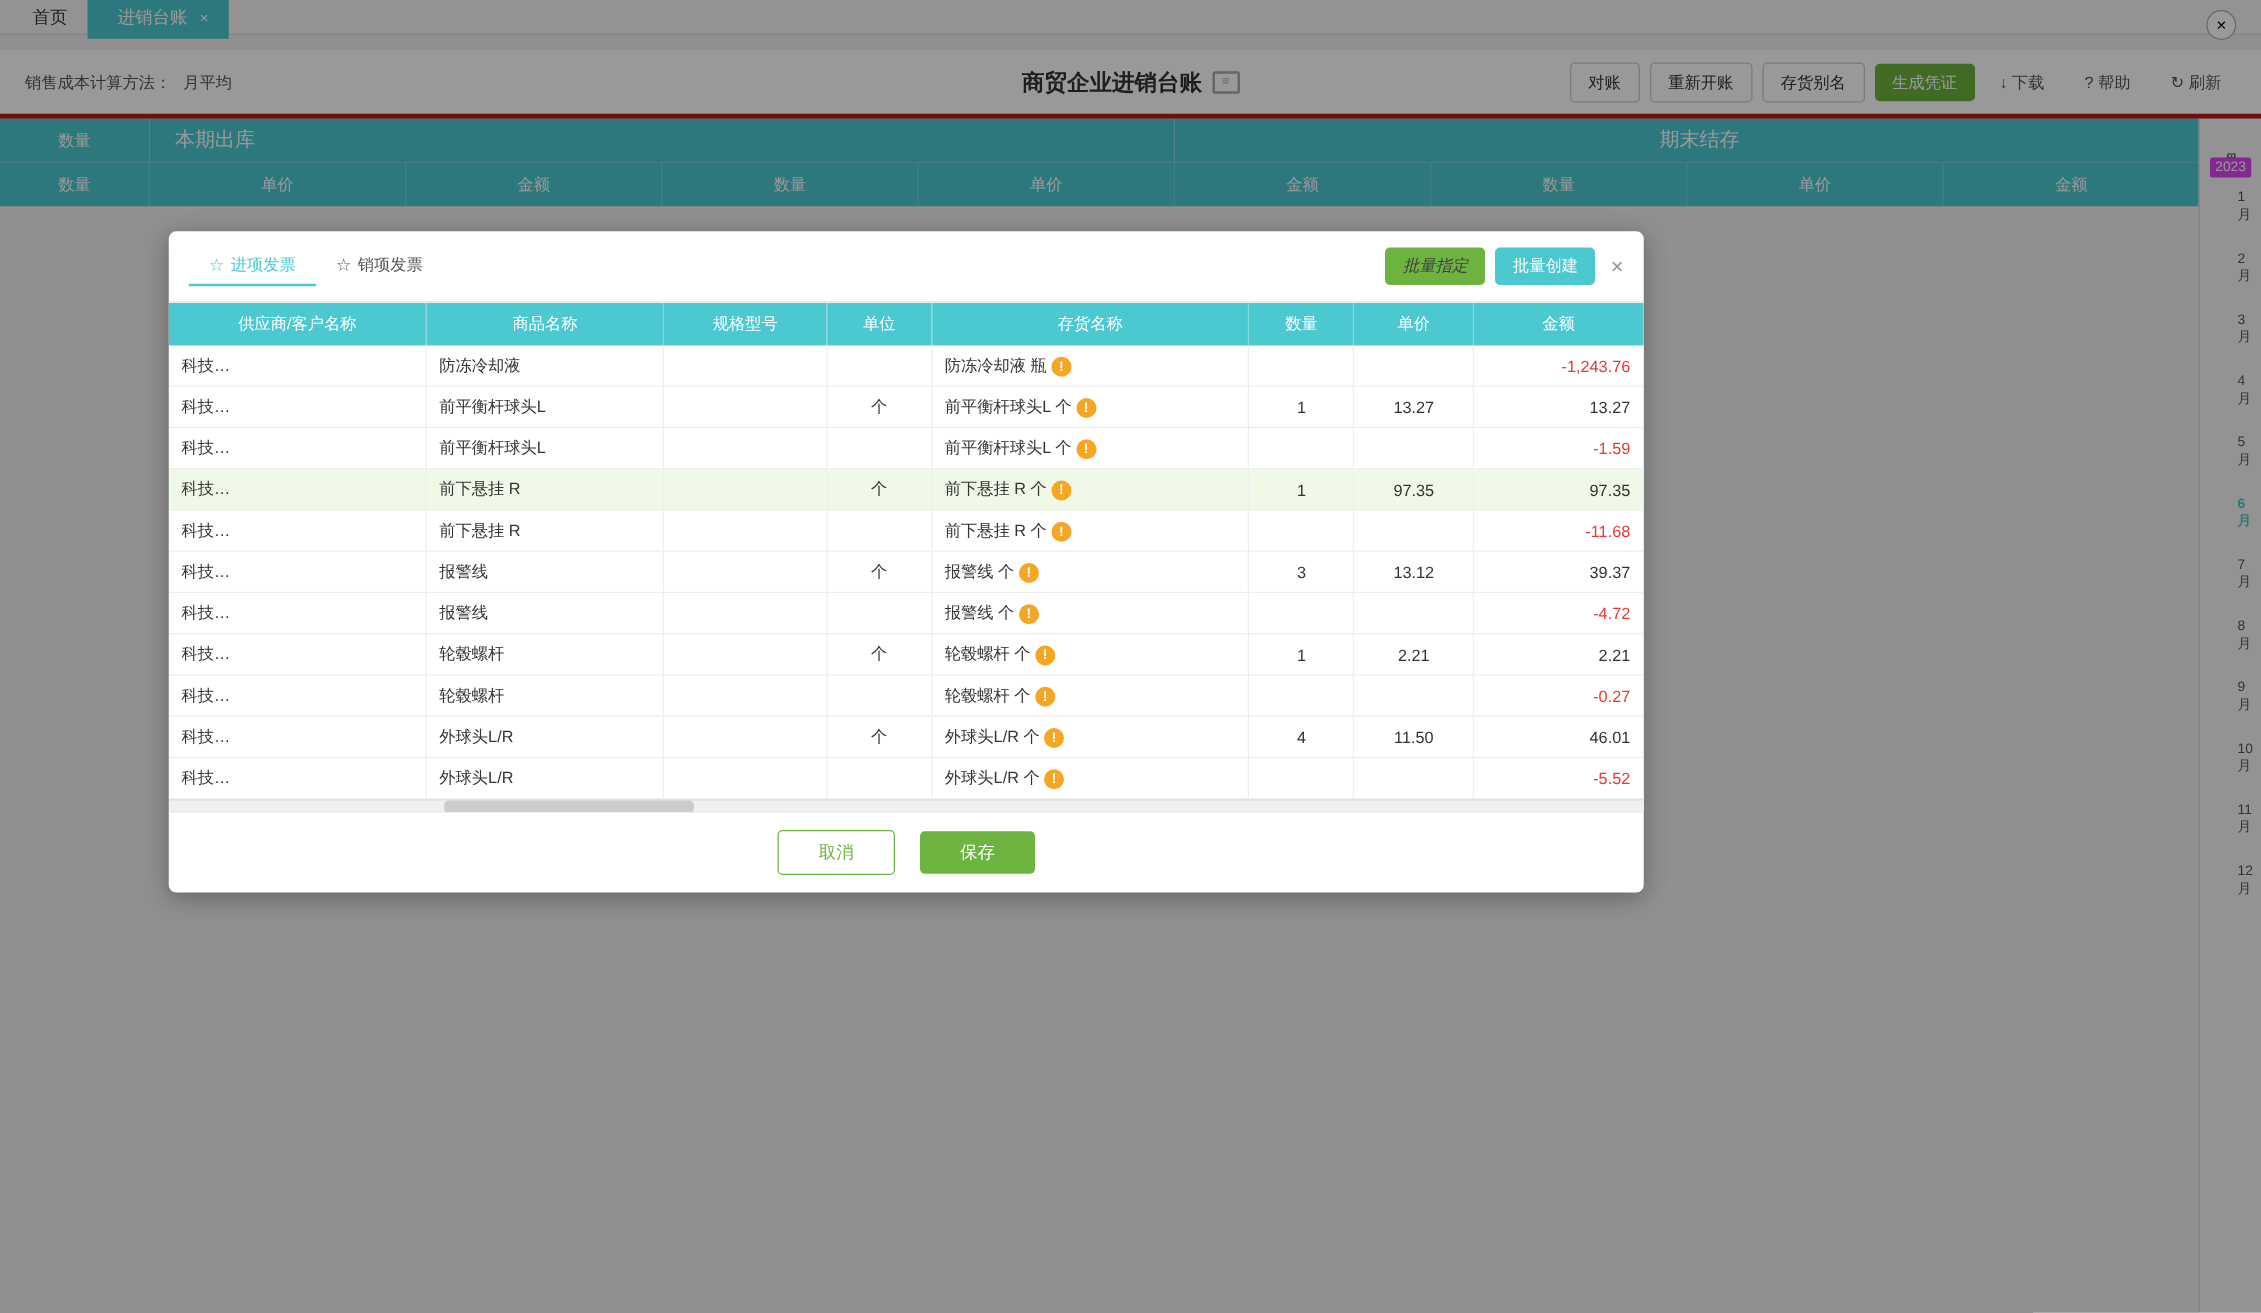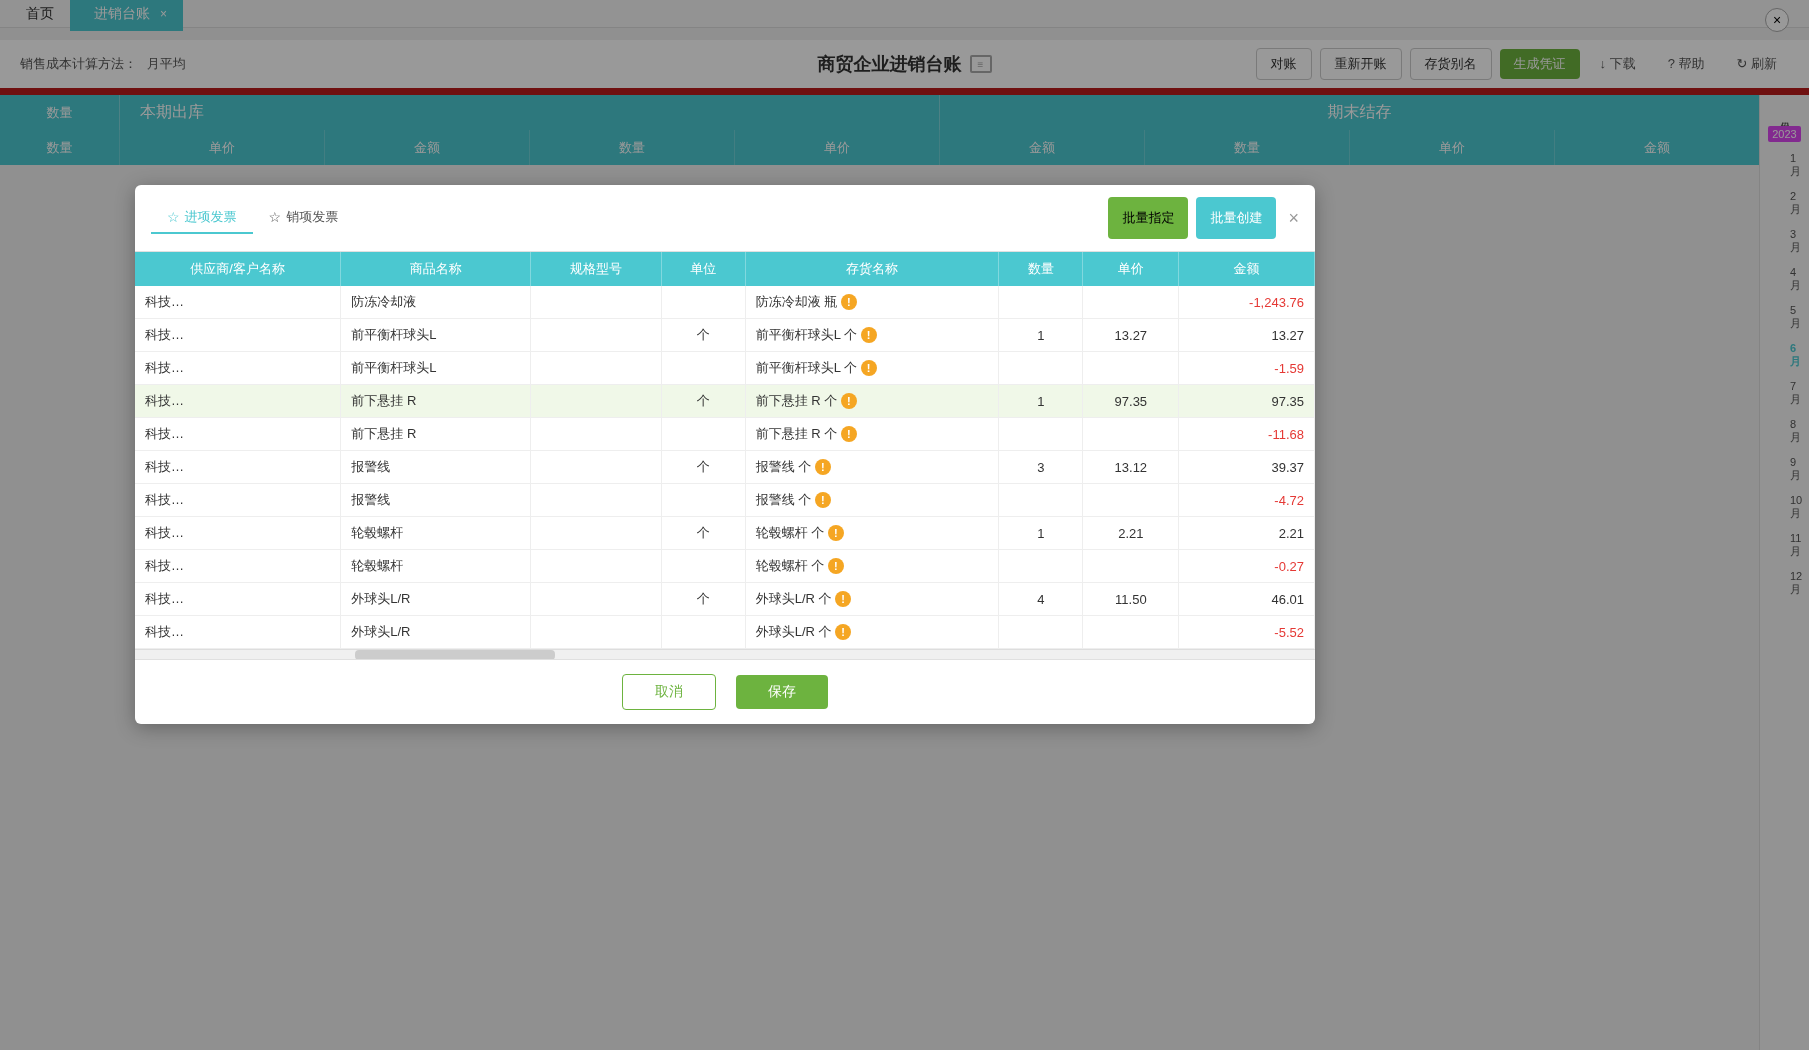--- a/index.html
+++ b/index.html
@@ -45,21 +45,21 @@
       font-size: 14px; cursor: pointer; background: #fff;
     }
 
     
     .main-header {
       position: absolute; top: 40px; left: 0; right: 0;
       background: #fff;
       height: 55px;
       display: flex; align-items: center;
       padding: 0 20px;
-      border-bottom: 7px solid #b91c1c;
+      border-bottom: 4px solid #b91c1c;
     }
     .cost-method { font-size: 13px; color: #555; }
     .page-title {
       position: absolute; left: 50%; transform: translateX(-50%);
       font-size: 18px; font-weight: bold; color: #333;
       display: flex; align-items: center; gap: 8px;
     }
     .title-icon {
       width: 22px; height: 18px;
       border: 2px solid #aaa;
@@ -139,21 +139,21 @@
       cursor: pointer;
     }
     .year-badge {
       background: #d946ef;
       color: #fff;
       font-size: 11px;
       padding: 2px 4px;
       border-radius: 2px;
       margin-top: 5px;
     }
-    .month-list { display: flex; flex-direction: column; gap: 7px; align-items: flex-end; margin-top: 8px; margin-left: 28px; }
+    .month-list { display: flex; flex-direction: column; gap: 18px; align-items: flex-end; margin-top: 8px; margin-left: 28px; }
     .month-item { font-size: 11px; color: #555; cursor: pointer; padding: 2px; }
     .month-item.active { color: #4bc8d0; font-weight: bold; }
 
     
     .overlay {
       position: absolute; top: 0; left: 0; right: 0; bottom: 0;
       background: rgba(0,0,0,0.4);
       z-index: 100;
     }
 
@@ -185,27 +185,28 @@
     .dialog-tab.active {
       color: #4bc8d0;
       border-bottom: 2px solid #4bc8d0;
     }
     .tab-icon { font-size: 14px; }
     .dialog-header-btns {
       margin-left: auto;
       display: flex; gap: 8px;
     }
     .btn-batch-assign {
-      padding: 12px 14px;
+      padding: 0 14px;
       border: none;
       border-radius: 4px;
       background: #6db33f;
-      color: #000000;
-      font-size: 13px;
-      cursor: pointer;
+      color: #404040;
+      font-size: 13px;
+      cursor: pointer;
+      font-style: italic;
     }
     .btn-batch-create {
       padding: 6px 14px;
       border: none;
       border-radius: 4px;
       background: #4bc8d0;
       color: #fff;
       font-size: 13px;
       cursor: pointer;
     }

